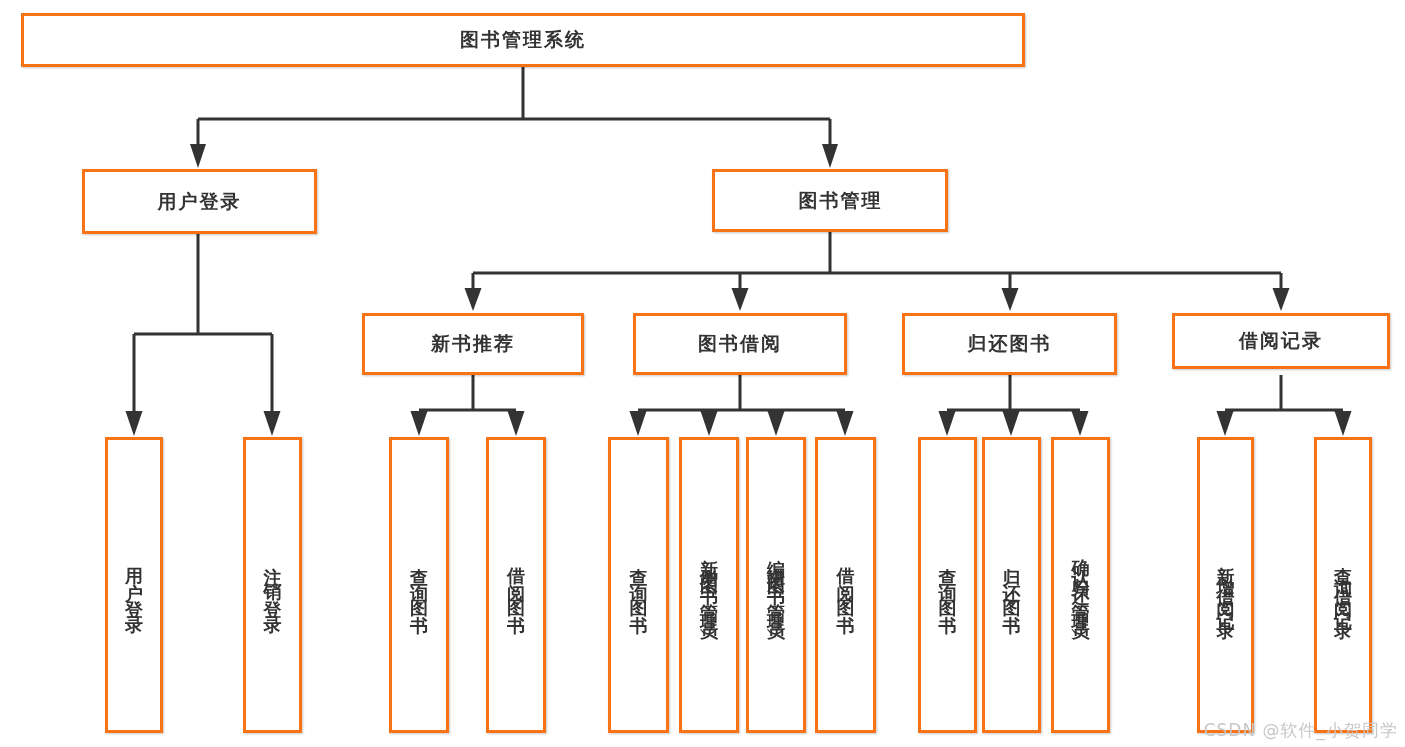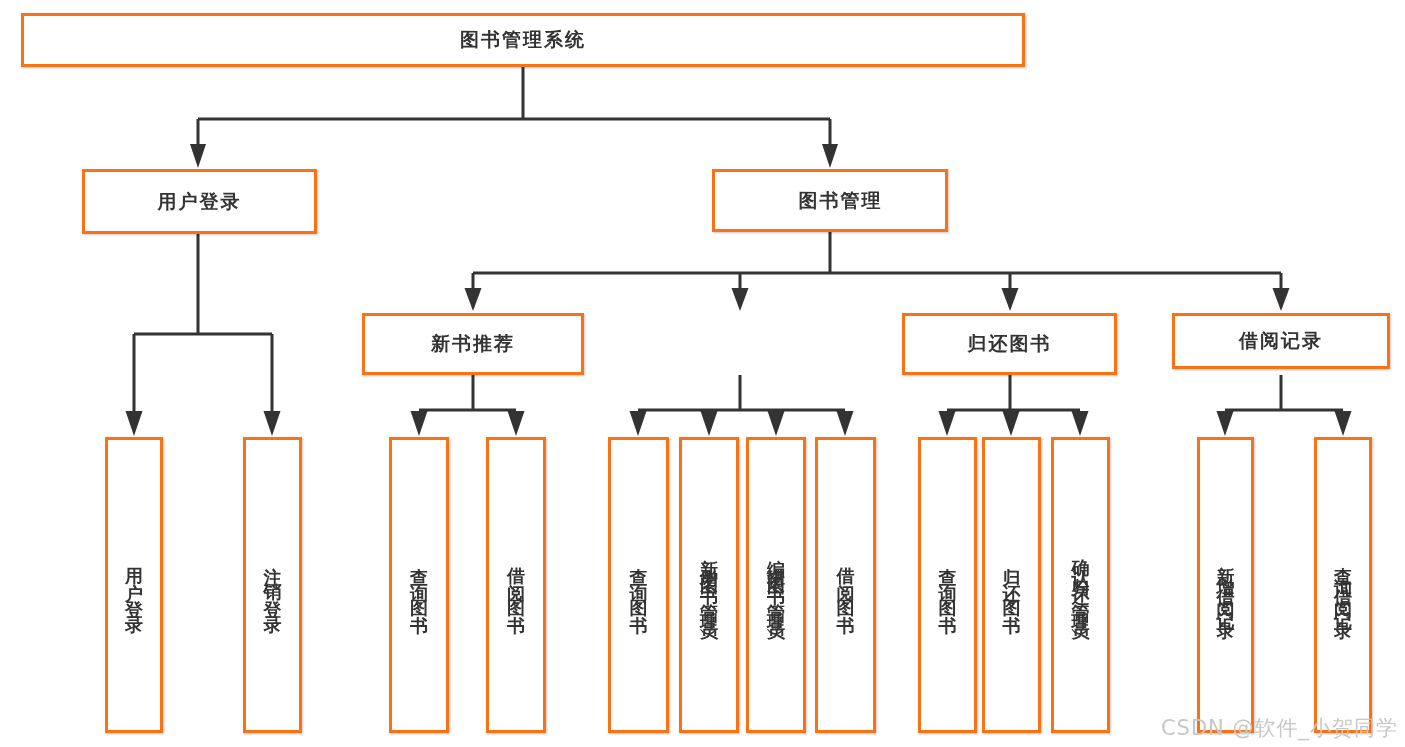--- a/index.html
+++ b/index.html
@@ -38,21 +38,21 @@
     white-space:nowrap;
   }
   .sp-l span{letter-spacing:0.9em;}
   .sp-m span{letter-spacing:0.62em;}
   .sp-s span{letter-spacing:0.5em;}
   .watermark{
     position:absolute;
     right:7px;
     bottom:5px;
     z-index:3;
-    font-size:21px;
+    font-size:17px;
     color:#c7c7c7;
     letter-spacing:1px;
     white-space:nowrap;
   }
 </style>
 </head>
 <body>
 
 <div class="canvas">
 
@@ -100,20 +100,23 @@
   <div class="node hbox" style="left:82px;top:169px;width:235px;height:65px;">
     <span>用户登录</span>
   </div>
   <div class="node hbox" style="left:712px;top:169px;width:236px;height:63px;padding-left:21px;">
     <span>图书管理</span>
   </div>
 
   <div class="node hbox" style="left:362px;top:313px;width:222px;height:62px;">
     <span>新书推荐</span>
   </div>
+  <div class="node hbox" style="left:633px;top:313px;width:214px;height:62px;">
+    <span>图书借阅</span>
+  </div>
   <div class="node hbox" style="left:902px;top:313px;width:215px;height:62px;">
     <span>归还图书</span>
   </div>
   <div class="node hbox" style="left:1172px;top:313px;width:218px;height:56px;">
     <span>借阅记录</span>
   </div>
 
   <div class="node vbox sp-l" style="left:105px;top:437px;width:58px;height:296px;">
     <span>用户登录</span>
   </div>

